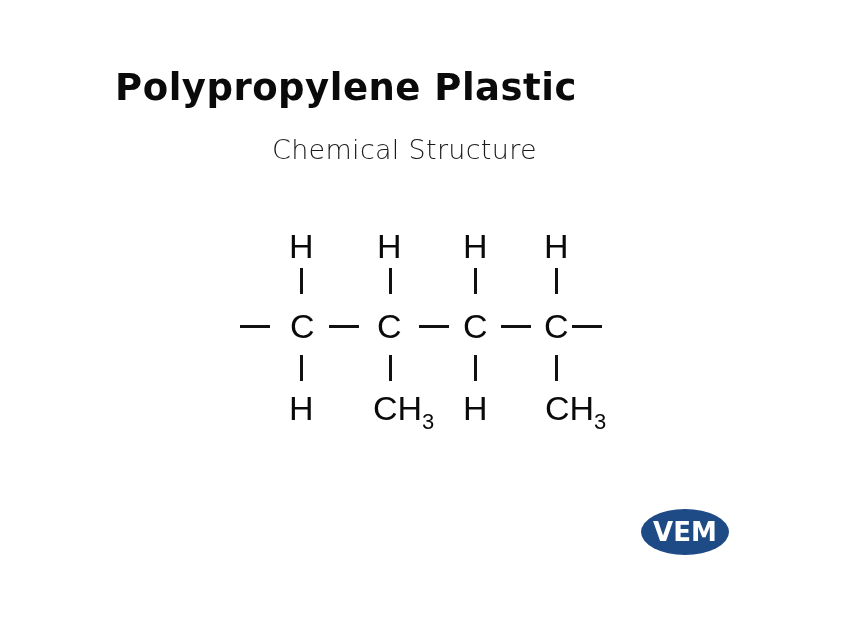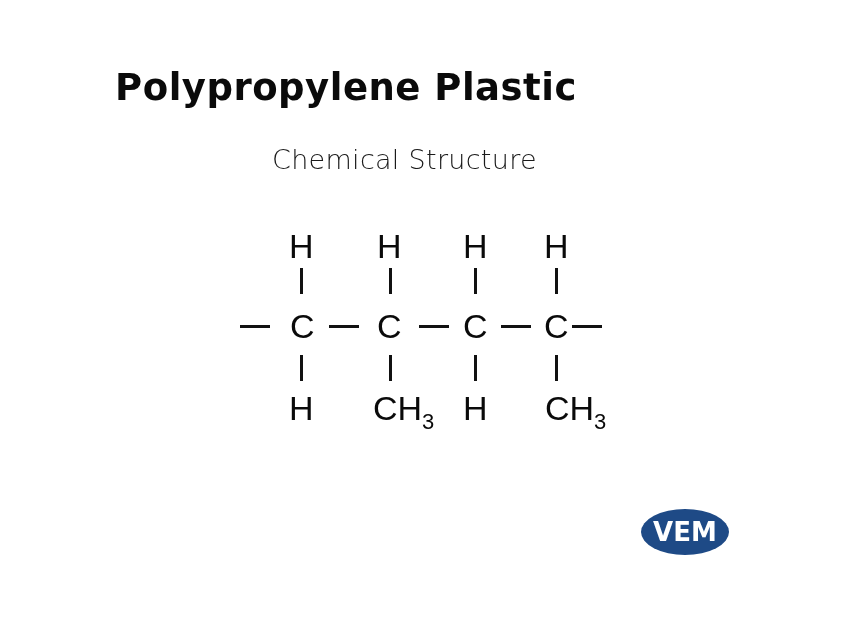--- a/index.html
+++ b/index.html
@@ -1,18 +1,18 @@
 <!DOCTYPE html>
 <html><head>
 <meta charset="utf-8">
 <style>
   html, body { margin:0; padding:0; }
   body { width:850px; height:638px; background:#ffffff; position:relative; overflow:hidden; font-family:"Liberation Sans", sans-serif; color:#111; }
   .title { position:absolute; left:0; width:692px; top:66px; text-align:center; font-family:"DejaVu Sans", sans-serif; font-weight:bold; font-size:37px; letter-spacing:0.5px; color:#0a0a0a; }
-  .subtitle { position:absolute; left:272px; top:144px; font-family:"DejaVu Sans", sans-serif; font-size:27px; font-weight:300; color:#1a1a1a; letter-spacing:0.3px; }
+  .subtitle { position:absolute; left:272px; top:134px; font-family:"DejaVu Sans", sans-serif; font-size:27px; font-weight:300; color:#1a1a1a; letter-spacing:0.3px; }
   .atom { position:absolute; font-family:"Liberation Sans", sans-serif; font-size:34px; line-height:34px; color:#0a0a0a; }
   .atom sub { font-size:22px; vertical-align:-9px; }
   .vbond { position:absolute; width:3px; height:26px; background:#111; }
   .hbond { position:absolute; height:3px; width:30px; background:#111; }
   .logo { position:absolute; left:640px; top:508px; width:90px; height:48px; }
 </style>
 </head>
 <body>
 
 <div class="title">Polypropylene Plastic</div>

